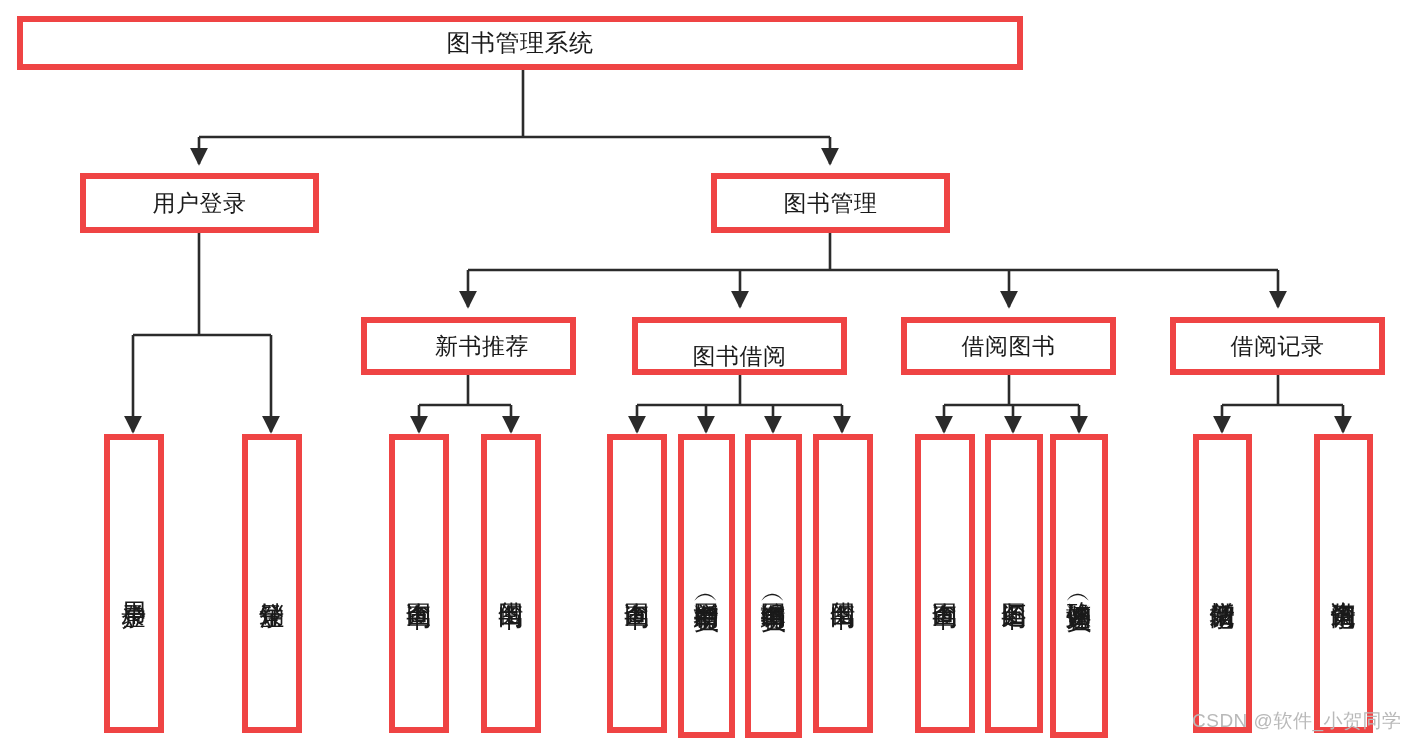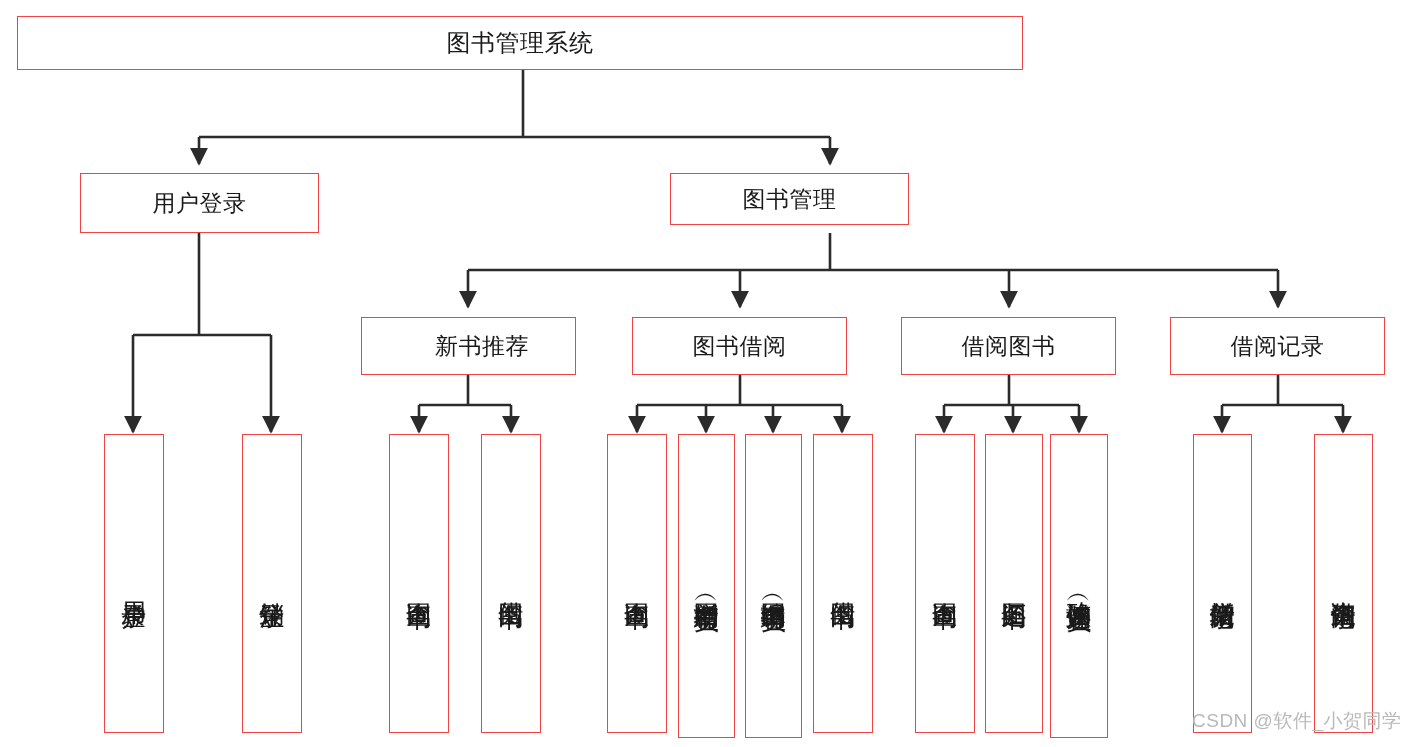--- a/index.html
+++ b/index.html
@@ -23,21 +23,21 @@
     left: 0;
     top: 0;
     width: 1405px;
     height: 747px;
     pointer-events: none;
   }
   .node {
     position: absolute;
     box-sizing: border-box;
     background: #ffffff;
-    border: 1px solid #ef4444;
+    border: 6px solid #ef4444;
     display: flex;
     align-items: center;
     justify-content: center;
     color: #1a1a1a;
     z-index: 2;
   }
   .node .lbl {
     display: block;
     text-align: center;
     line-height: 1.15;
@@ -130,28 +130,28 @@
     </g>
   </svg>
 
   <div class="node horiz root" style="left:17px; top:16px; width:1006px; height:54px;">
     <span class="lbl">图书管理系统</span>
   </div>
 
   <div class="node horiz" style="left:80px; top:173px; width:239px; height:60px;">
     <span class="lbl">用户登录</span>
   </div>
-  <div class="node horiz" style="left:670px; top:173px; width:239px; height:52px;">
+  <div class="node horiz" style="left:711px; top:173px; width:239px; height:60px;">
     <span class="lbl">图书管理</span>
   </div>
 
   <div class="node horiz" style="left:361px; top:317px; width:215px; height:58px;padding-left:27px;">
     <span class="lbl">新书推荐</span>
   </div>
-  <div class="node horiz" style="left:632px; top:317px; width:215px; height:58px;">
+  <div class="node horiz" style="left:632px; top:317px; width:215px; height:58px;align-items:flex-end;">
     <span class="lbl">图书借阅</span>
   </div>
   <div class="node horiz" style="left:901px; top:317px; width:215px; height:58px;">
     <span class="lbl">借阅图书</span>
   </div>
   <div class="node horiz" style="left:1170px; top:317px; width:215px; height:58px;">
     <span class="lbl">借阅记录</span>
   </div>
 
   <div class="node vert" style="left:104px; top:434px; width:60px; height:299px;">

